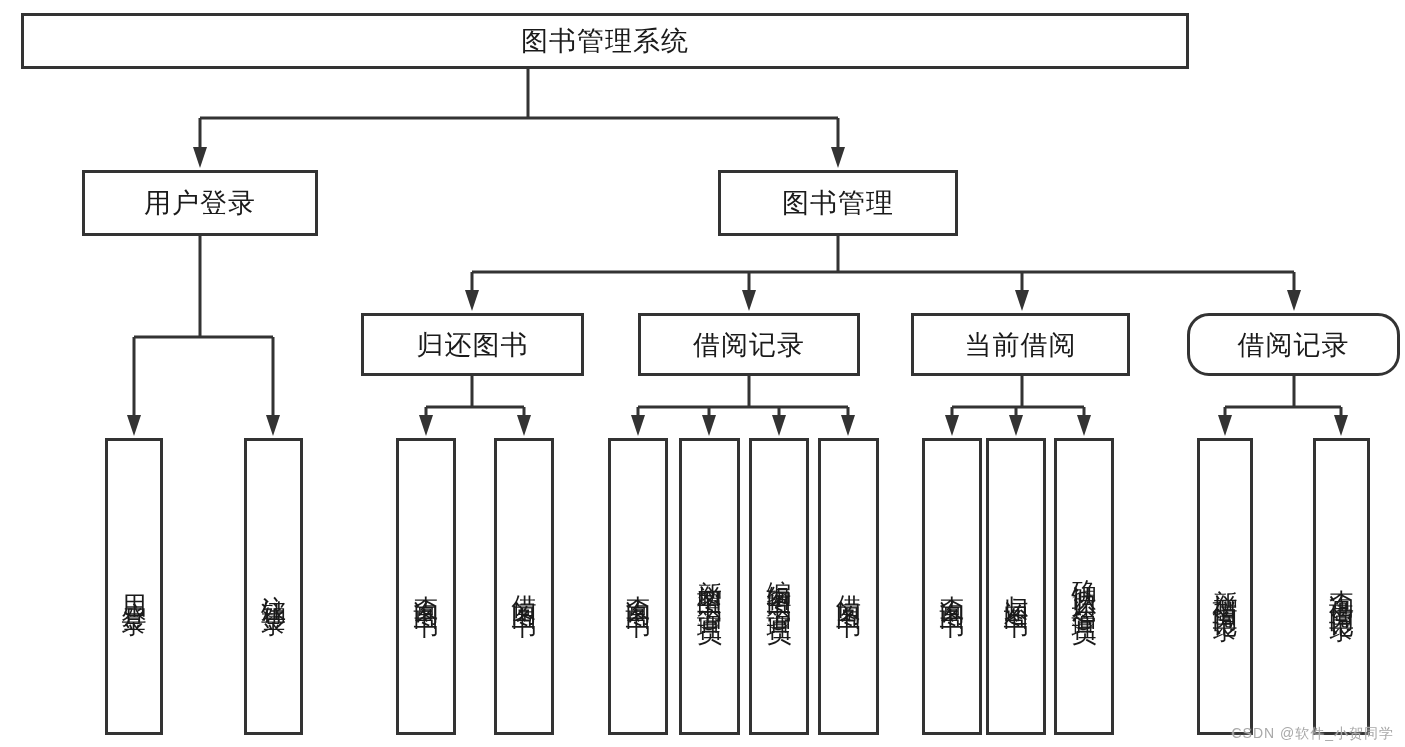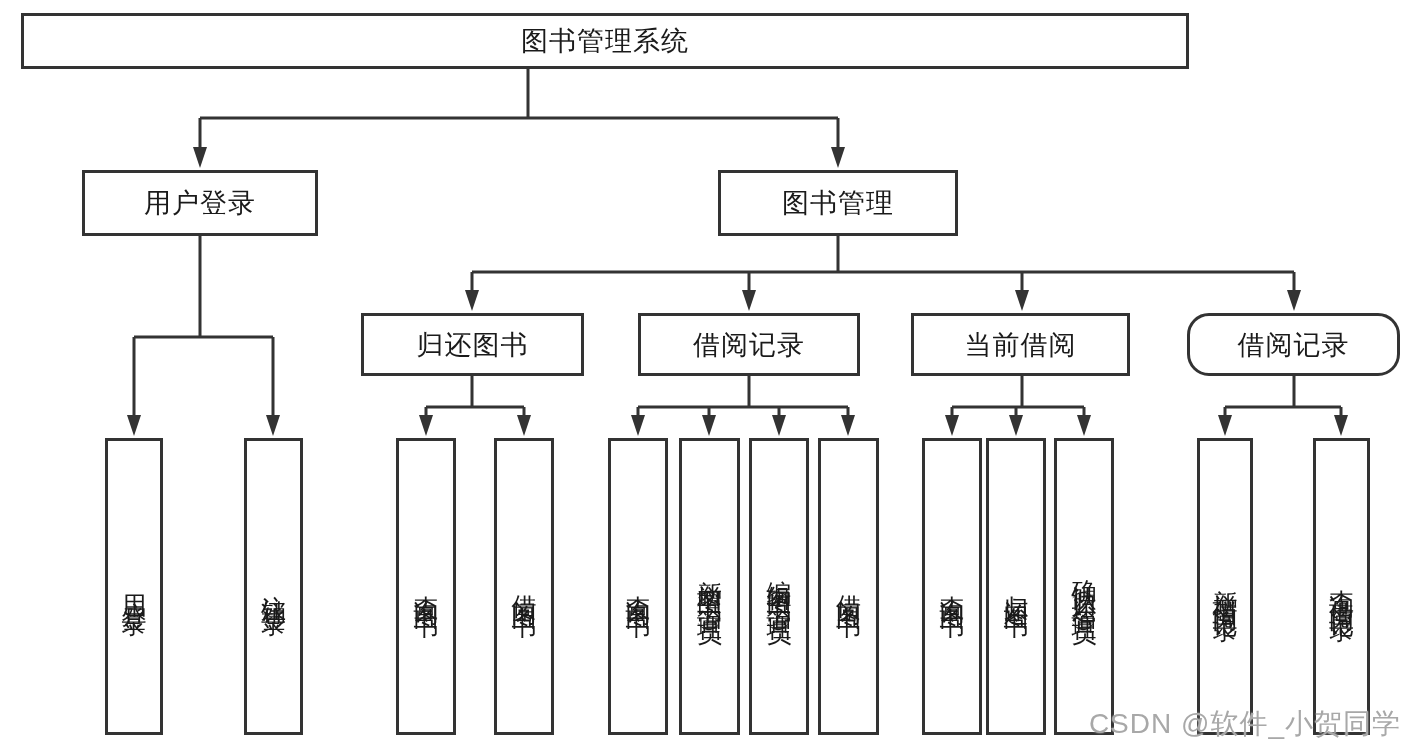--- a/index.html
+++ b/index.html
@@ -52,23 +52,23 @@
     writing-mode:vertical-rl;
     text-orientation:mixed;
     font-size:25px;
     letter-spacing:6px;
     line-height:1;
     color:var(--text);
     white-space:nowrap;
   }
   .watermark{
     position:absolute;
-    right:4px;
+    right:11px;
     bottom:4px;
-    font-size:28px;
+    font-size:14px;
     color:var(--watermark);
     letter-spacing:1px;
     z-index:5;
     white-space:nowrap;
     text-shadow:0 0 2px rgba(255,255,255,.8);
   }
 </style>
 </head>
 <body>
 

